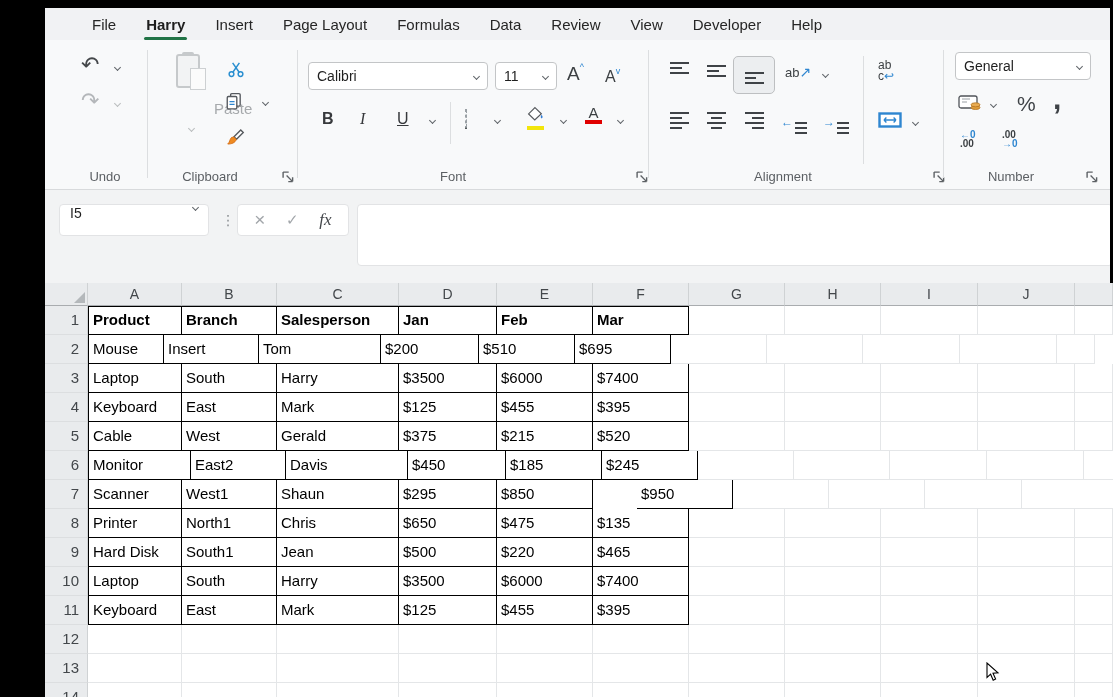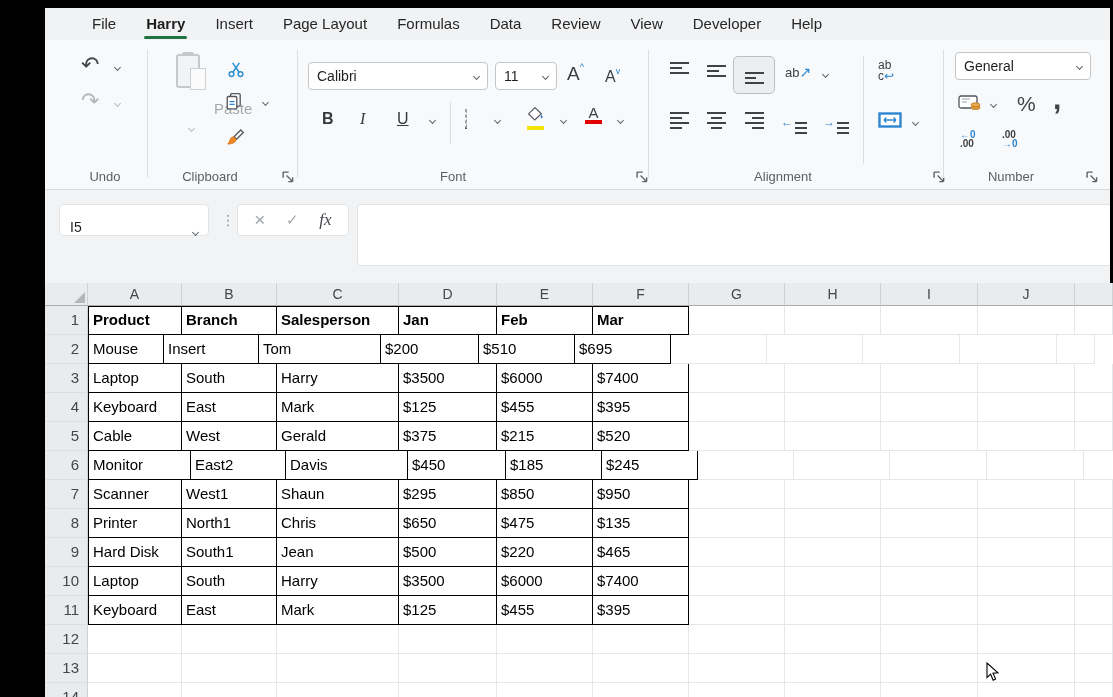--- a/index.html
+++ b/index.html
@@ -5,21 +5,21 @@
   * { margin:0; padding:0; box-sizing:border-box; }
   html,body { width:1113px; height:697px; }
   body { background:#000; position:relative; overflow:hidden;
          font-family:"Liberation Sans", sans-serif; }
   .window { position:absolute; left:45px; top:8px; width:1068px; height:689px;
             background:#fff; }
   .right-edge { position:absolute; right:0; top:0; width:3px; height:275px; background:#000; z-index:50; }
 
   
   .menubar { position:absolute; left:0; top:0; width:100%; height:32px;
-             background:#f1f2f4; display:flex; align-items:flex-start; padding-left:32px; }
+             background:#f1f2f4; display:flex; align-items:center; padding-left:32px; }
   .menu-item { padding:0 15px; font-size:15px; color:#262626; line-height:31px; position:relative; cursor:default; }
   .menu-item.active { font-weight:bold; color:#1e1e1e; }
   .menu-item.active::after { content:""; position:absolute; left:13px; right:13px; bottom:0;
              height:3px; background:#217346; border-radius:2px; }
 
   
   .ribbon { position:absolute; left:0; top:32px; width:100%; height:150px;
             background:#f8f9fa; border-bottom:1px solid #d8dadc; }
   .abs { position:absolute; }
   .grp-label { position:absolute; bottom:5px; font-size:13px; color:#5b5f63; text-align:center; }
@@ -58,21 +58,21 @@
                 border-bottom:2px solid #3c4043; }
   .borders-ic::before { content:""; position:absolute; left:50%; top:0; bottom:0; width:0;
                 border-left:1px dashed #9aa0a5; }
   .borders-ic::after { content:""; position:absolute; top:45%; left:0; right:0; height:0;
                 border-top:1px dashed #9aa0a5; }
   .colorbar { display:block; width:17px; height:4px; margin-top:1px; }
 
   
   .fbar { position:absolute; left:0; top:182px; width:100%; height:93px; background:#f2f3f4; }
   .namebox { position:absolute; left:14px; top:14px; width:150px; height:32px; background:#fff;
-             border:1px solid #e2e3e5; border-radius:4px; display:flex; align-items:flex-end;
+             border:1px solid #e2e3e5; border-radius:4px; display:flex; align-items:flex-start;
              padding:0 10px; font-size:14px; color:#1f1f1f; }
   .fxbox { position:absolute; left:192px; top:14px; width:112px; height:32px; background:#fff;
            border:1px solid #e2e3e5; border-radius:4px; display:flex; align-items:center;
            justify-content:space-around; padding:0 6px; }
   .finput { position:absolute; left:312px; top:14px; width:756px; height:62px; background:#fff;
             border:1px solid #e2e3e5; border-radius:4px; font-size:14px; padding:4px 8px; color:#1f1f1f; }
 
   
   .grid { position:absolute; left:0; top:275px; width:1068px; height:414px; overflow:hidden; background:#fff; }
   .g-row { display:flex; height:29px; }
@@ -405,21 +405,21 @@
         <div class="g-cell" style="width: 97px;"></div>
         <div class="g-cell" style="width: 38px;"></div>
       </div>
       <div class="g-row">
         <div class="g-num">7</div>
         <div class="g-cell tbl t-left" style="width: 94px;">Scanner</div>
         <div class="g-cell tbl" style="width: 95px;">West1</div>
         <div class="g-cell tbl" style="width: 122px;">Shaun</div>
         <div class="g-cell tbl" style="width: 98px;">$295</div>
         <div class="g-cell tbl" style="width: 96px;">$850</div>
-        <div class="g-cell tbl" style="width: 96px;">$950</div>
+        <div class="g-cell tbl" style="width: 96px; margin-left: 44px;">$950</div>
         <div class="g-cell" style="width: 96px;"></div>
         <div class="g-cell" style="width: 96px;"></div>
         <div class="g-cell" style="width: 97px;"></div>
         <div class="g-cell" style="width: 97px;"></div>
         <div class="g-cell" style="width: 38px;"></div>
       </div>
       <div class="g-row">
         <div class="g-num">8</div>
         <div class="g-cell tbl t-left" style="width: 94px;">Printer</div>
         <div class="g-cell tbl" style="width: 95px;">North1</div>

